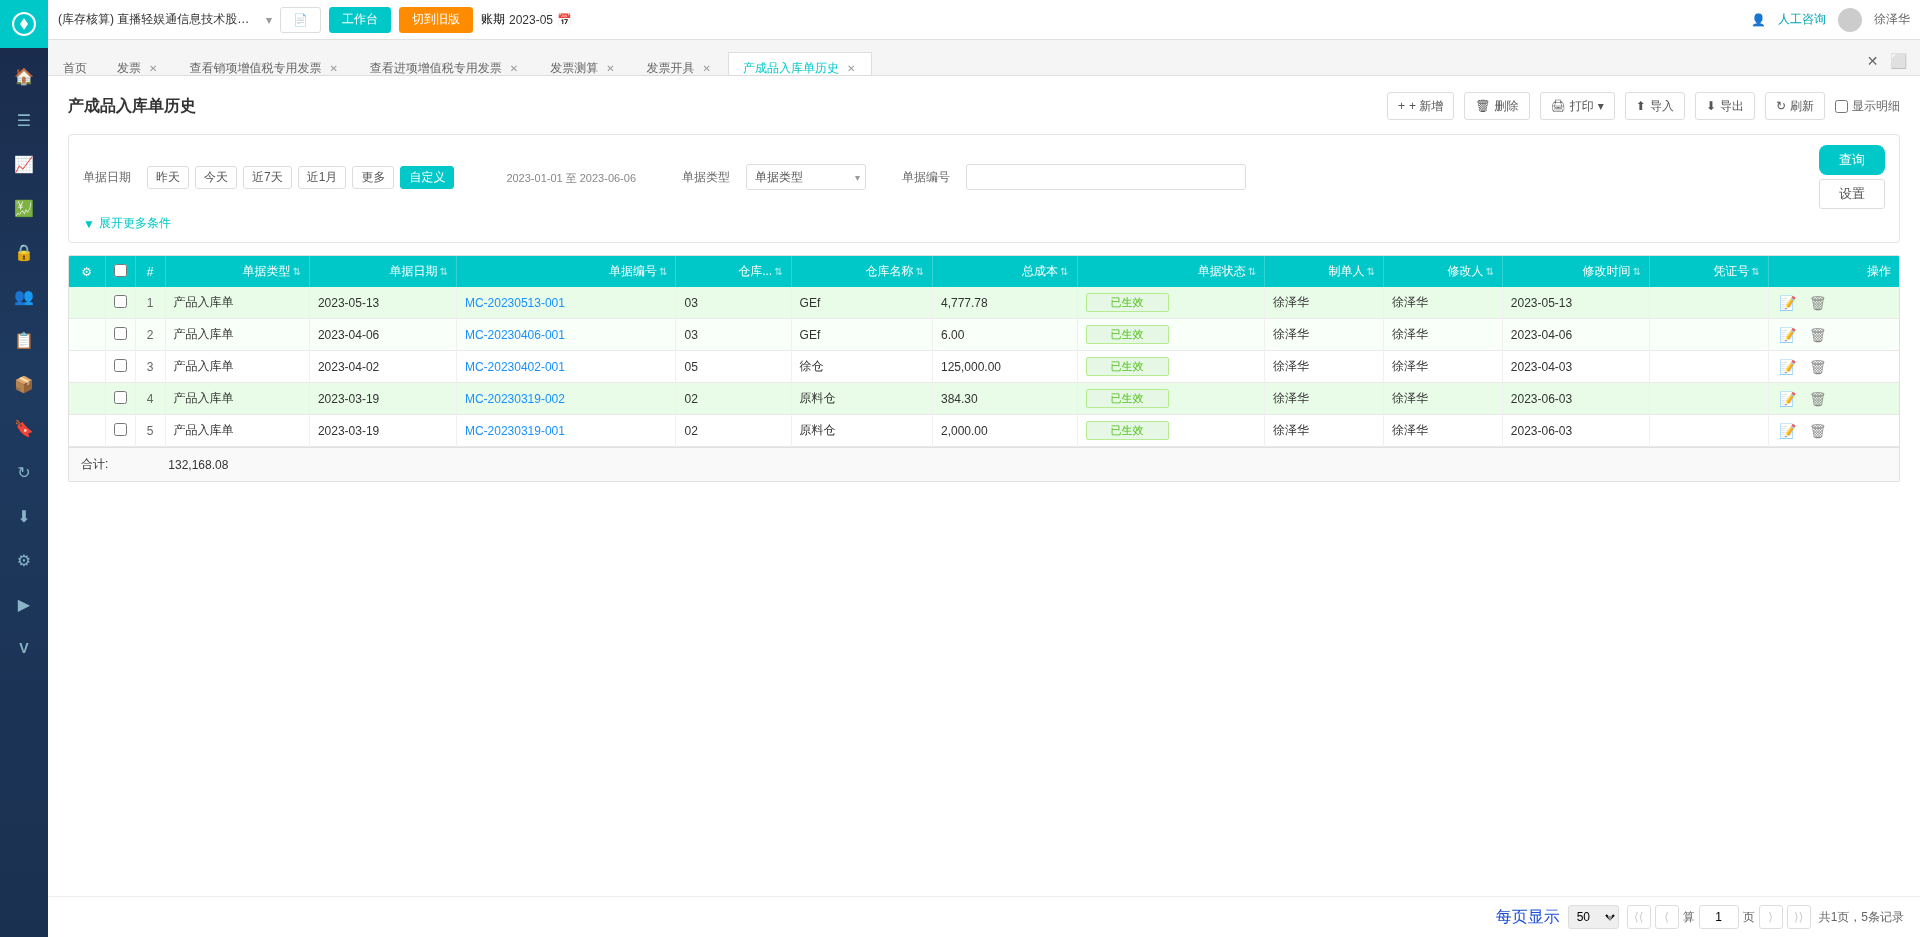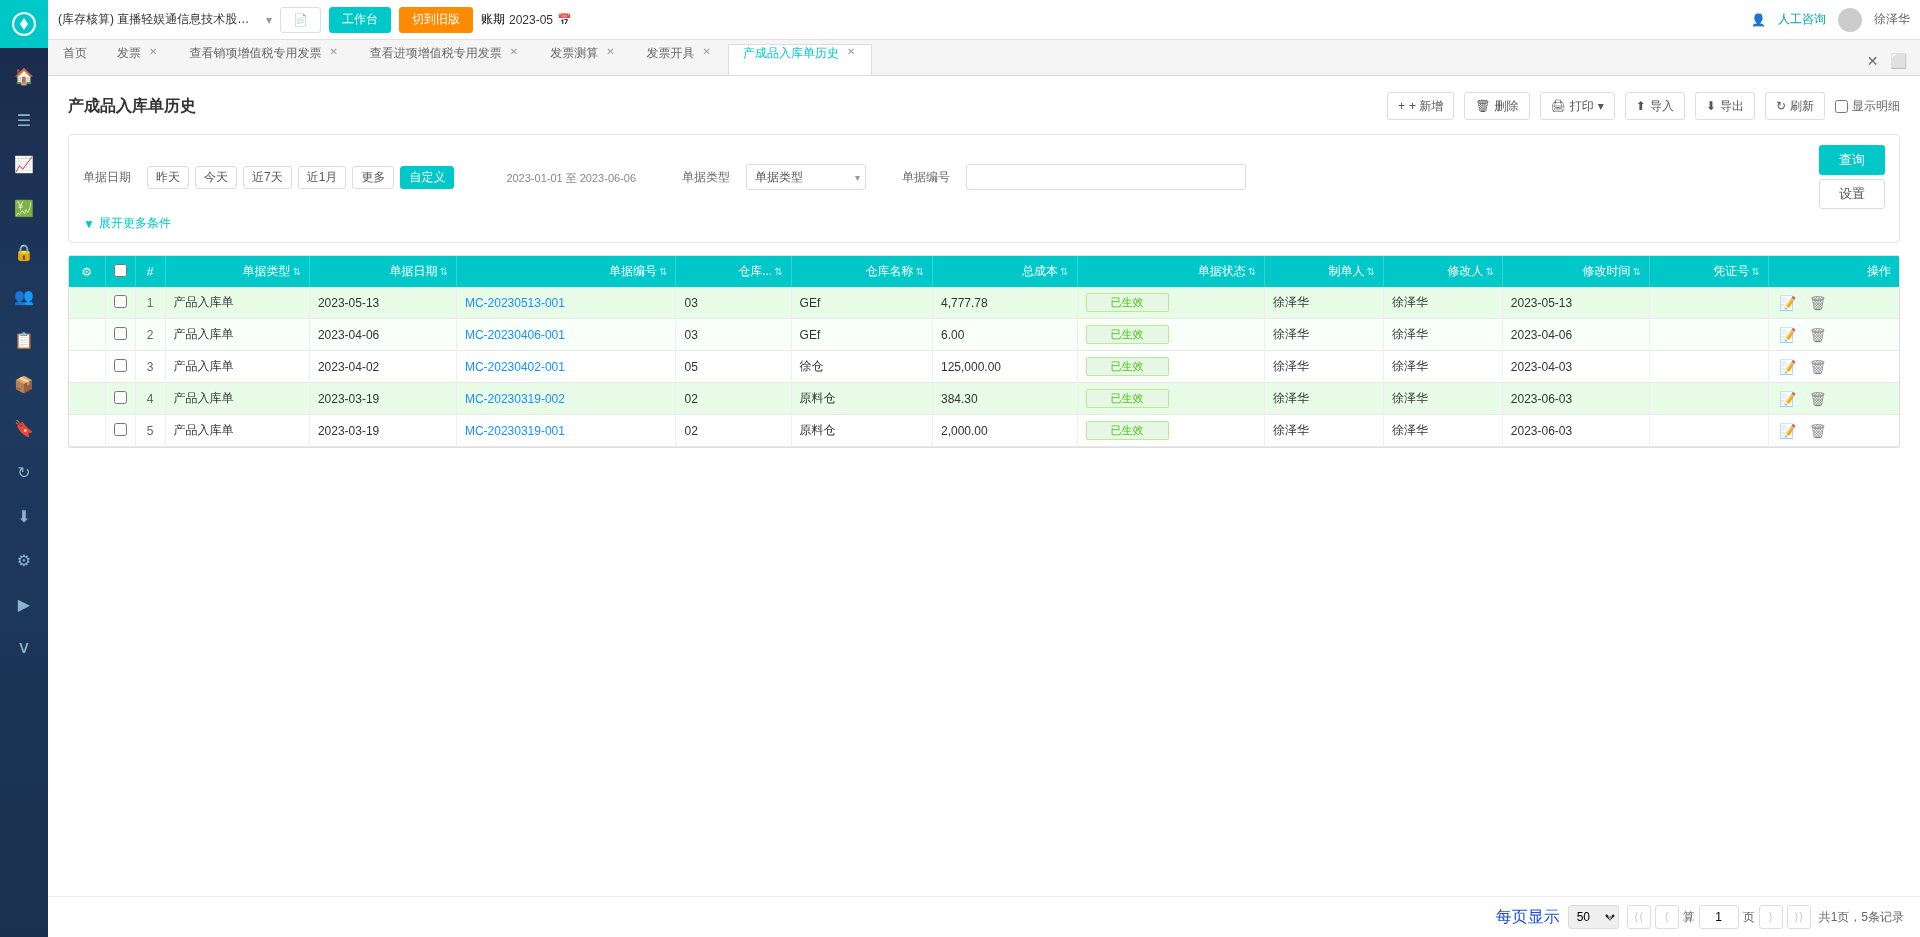--- a/index.html
+++ b/index.html
@@ -113,31 +113,31 @@
       display: flex;
       align-items: flex-end;
       padding: 0 0 0 0;
       flex-shrink: 0;
       overflow: hidden;
     }
     .tab-item {
       height: 32px;
       padding: 0 14px;
       display: flex;
-      align-items: flex-start;
+      align-items: center;
       gap: 6px;
       cursor: pointer;
       border: 1px solid transparent;
       border-bottom: none;
       font-size: 12px;
       color: #666;
       background: #f5f5f5;
       white-space: nowrap;
       position: relative;
-      top: 1px;
+      top: 9px;
     }
     .tab-item.active {
       background: #fff;
       color: #00c8c8;
       border-color: #ddd;
       border-bottom-color: #fff;
       font-weight: 500;
     }
     .tab-close {
       font-size: 10px;
@@ -268,21 +268,21 @@
       color: #00c8c8;
       cursor: pointer;
       font-size: 12px;
     }
     .query-btn {
       height: 30px;
       padding: 0 20px;
       background: #00c8c8;
       color: #fff;
       border: none;
-      border-radius: 3px;
+      border-radius: 8px;
       cursor: pointer;
       font-size: 13px;
       font-weight: 500;
     }
     .set-btn {
       height: 30px;
       padding: 0 12px;
       background: #fff;
       color: #555;
       border: 1px solid #ddd;
@@ -737,20 +737,24 @@
       <td>
         <div class="action-icons">
           <span class="action-icon" title="编辑">📝</span>
           <span class="action-icon" title="删除">🗑</span>
         </div>
       </td>
     </tr>
           </tbody>
       </table>
 
+      <div class="table-footer">
+        <span class="footer-total">合计:</span>
+        <span class="footer-total-value">132,168.08</span>
+      </div>
     </div>
 
   </div>
 
   <div class="pagination-bar">
     <span class="page-size-label">每页显示</span>
     <div class="select-wrapper">
       <select class="page-size-select">
         <option>20</option>
         <option selected="">50</option>

